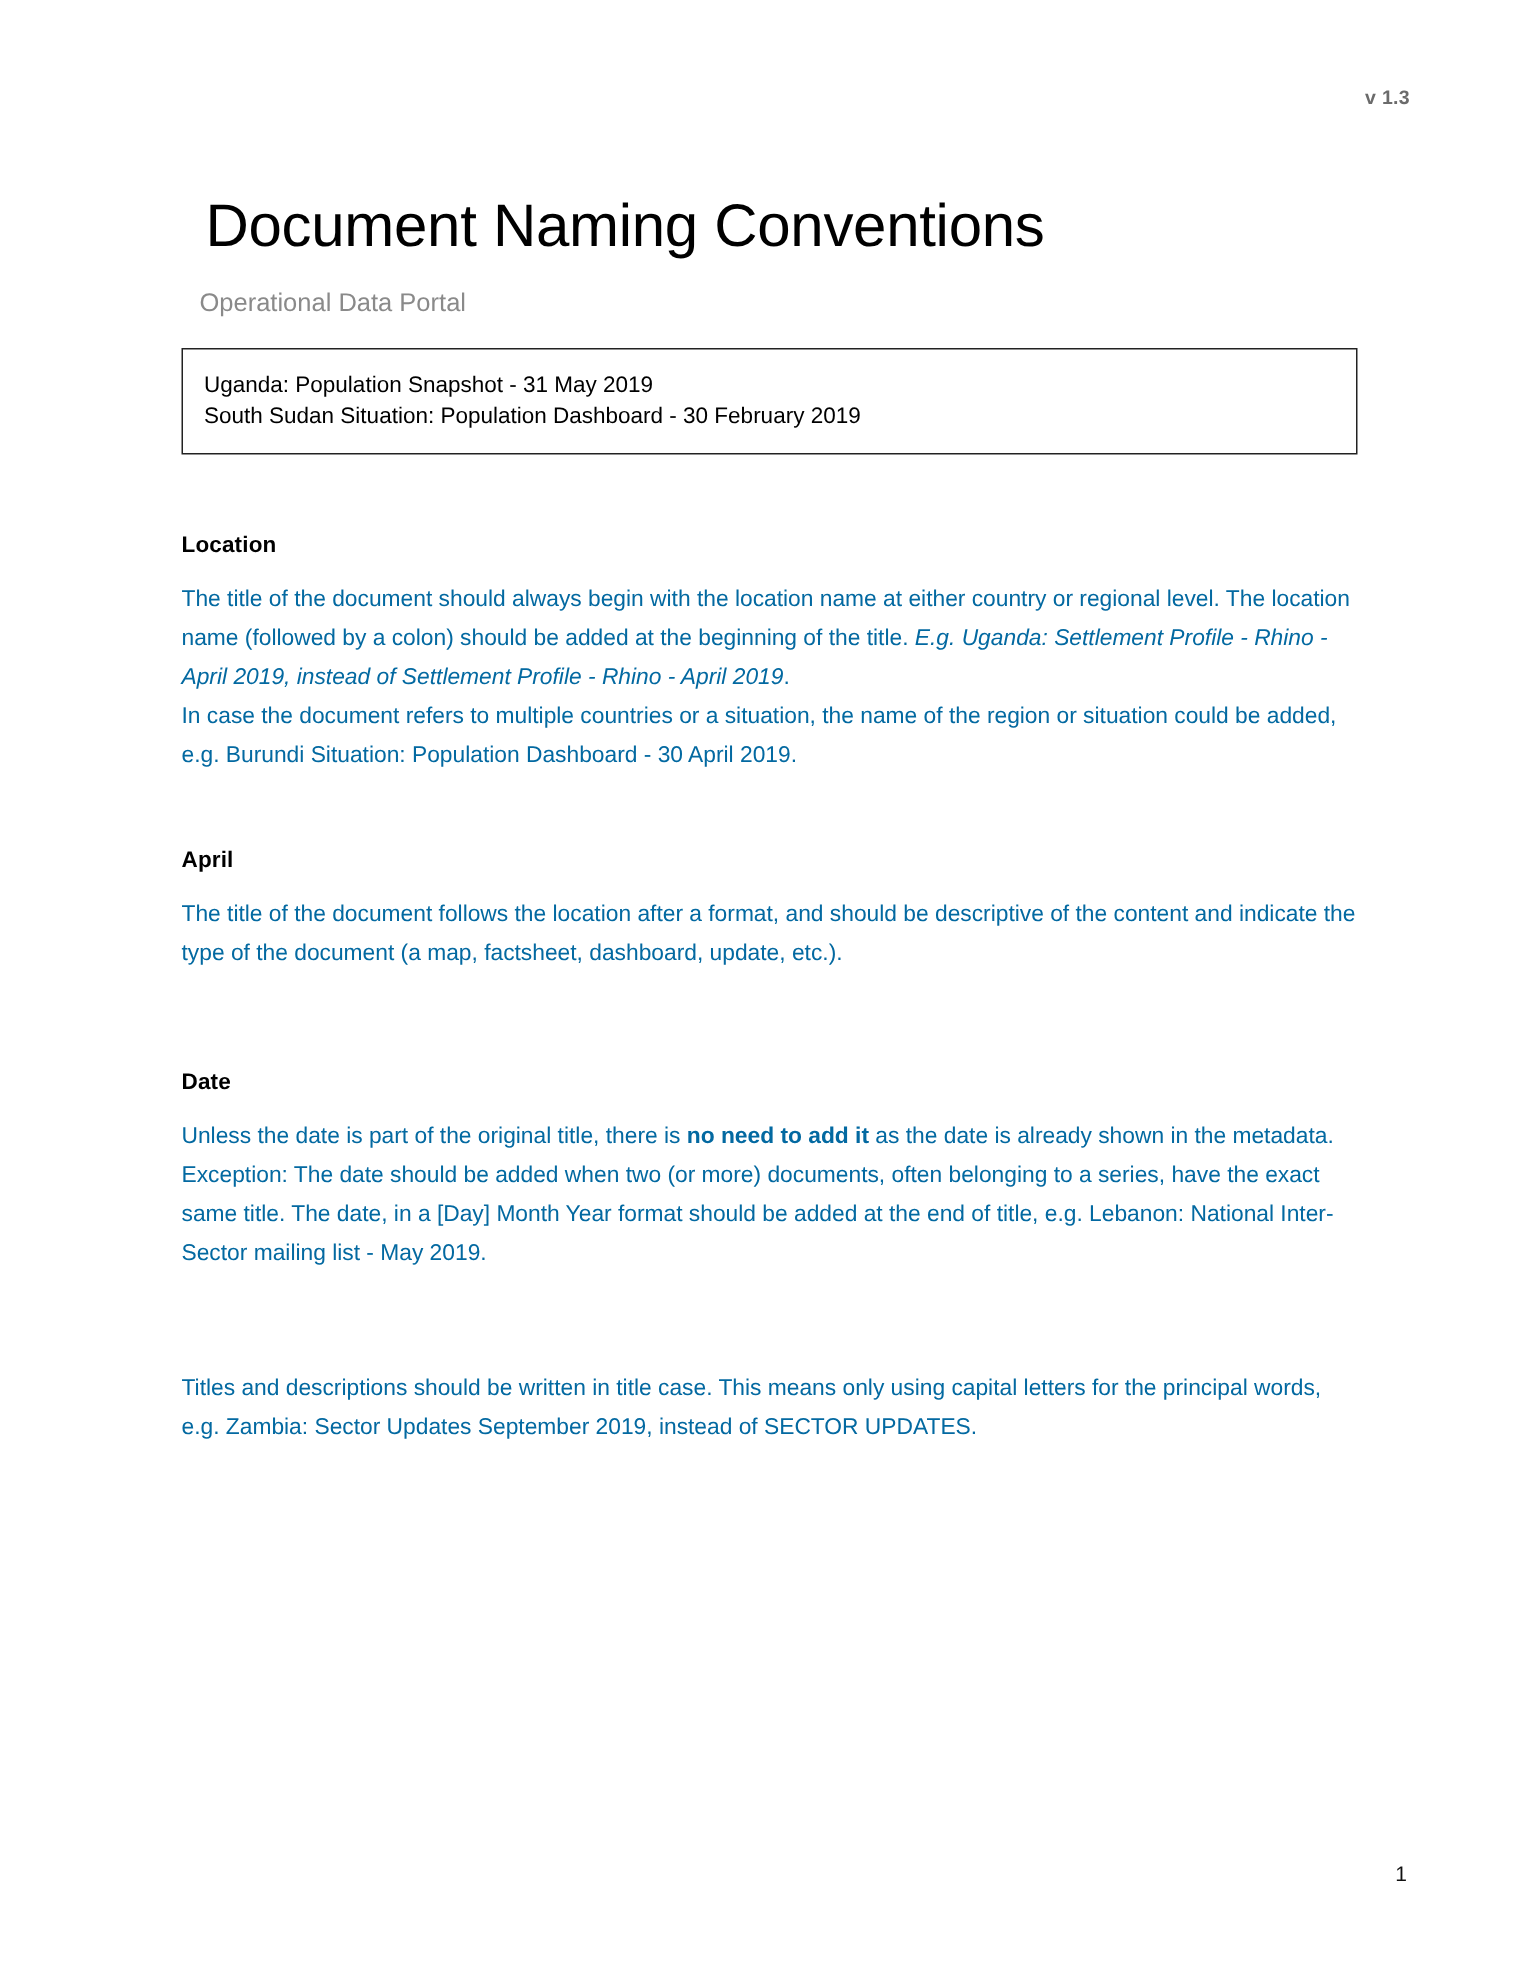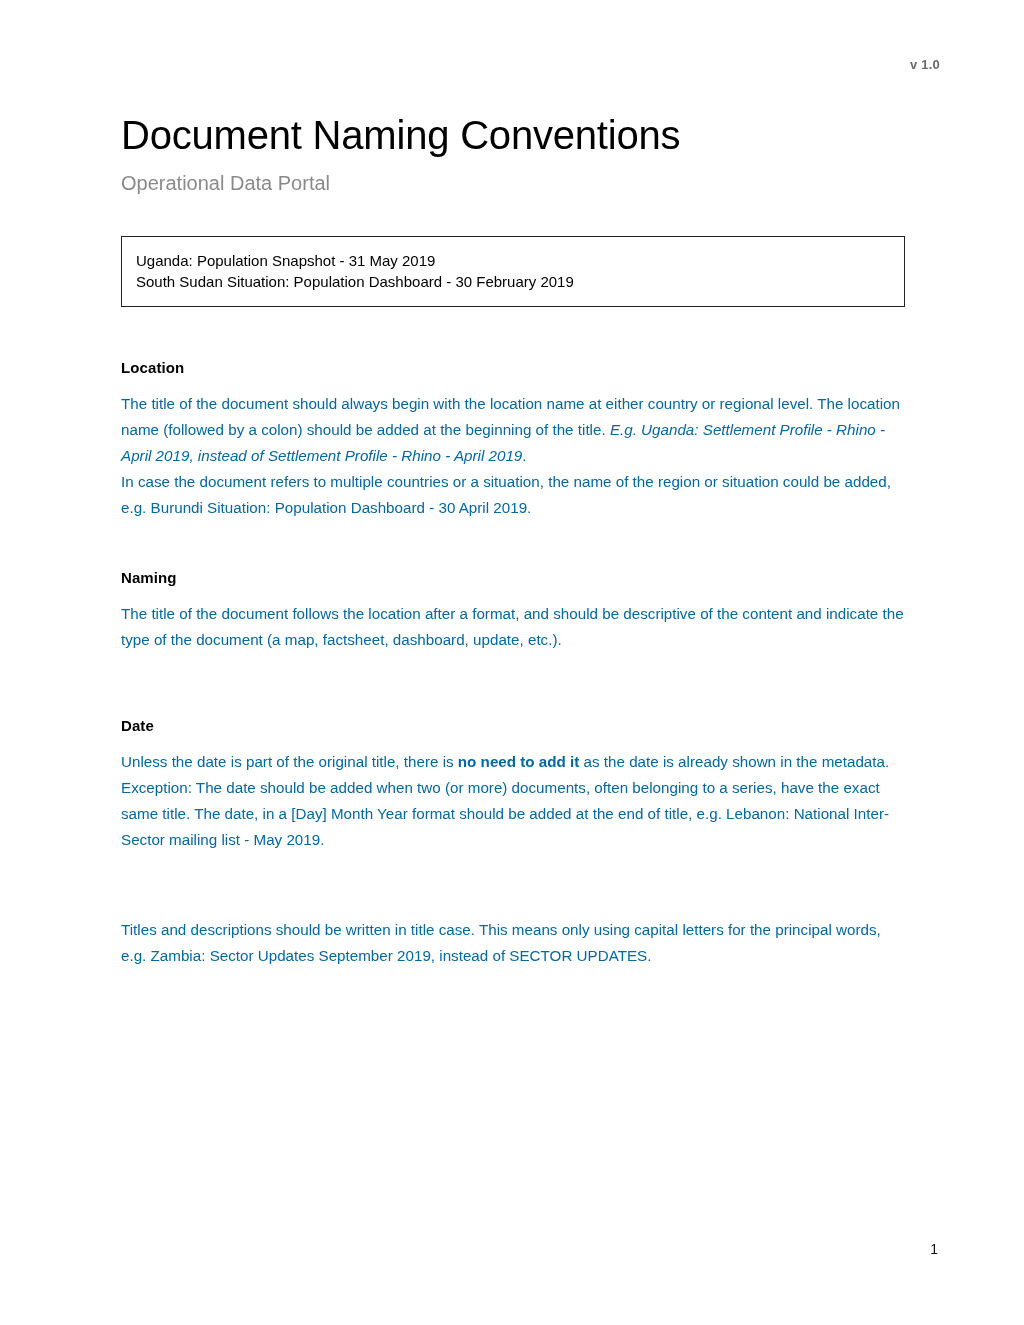--- a/index.html
+++ b/index.html
@@ -35,32 +35,32 @@
     position: absolute;
     left: 121px;
     top: 112px;
     width: 784px;
   }
   .doc-title {
     font-size: 40px;
     font-weight: normal;
     line-height: 1.18;
     letter-spacing: -0.2px;
-    margin: 0;
+    margin: 16px;
     color: #000;
   }
   .doc-subtitle {
-    font-size: 20px;
+    font-size: 17px;
     font-weight: normal;
     color: #8a8a8a;
-    margin: 12px 0 0 0;
+    margin: 12px 0 0 12px;
     line-height: 1.25;
   }
   .example-box {
-    margin-top: 40px;
+    margin-top: 20px;
     border: 1.5px solid #222222;
     padding: 13px 24px 14px 14px;
     box-sizing: border-box;
     width: 784px;
   }
   .example-line {
     font-size: 15px;
     line-height: 21px;
     color: #000;
     white-space: nowrap;
@@ -92,39 +92,39 @@
     bottom: 68px;
     font-size: 14px;
     color: #111;
   }
 </style>
 </head>
 <body>
 
 <div class="page">
 
-  <div class="version">v 1.0</div>
+  <div class="version">v 1.3</div>
 
   <div class="content">
 
     <h1 class="doc-title">Document Naming Conventions</h1>
     <div class="doc-subtitle">Operational Data Portal</div>
 
     <div class="example-box">
       <div class="example-line">Uganda: Population Snapshot - 31 May 2019</div>
       <div class="example-line">South Sudan Situation: Population Dashboard - 30 February 2019</div>
     </div>
 
     <div class="section section-gap-1">
       <h2 class="section-heading">Location</h2>
       <p class="body-text"><span>The title of the document should always begin with the location name at either country or regional level. The location name (followed by a colon) should be added at the beginning of the title. </span><em class="italic-run">E.g. Uganda: Settlement Profile - Rhino - April 2019, instead of Settlement Profile - Rhino - April 2019</em><span>.</span><br><span>In case the document refers to multiple countries or a situation, the name of the region or situation could be added, e.g. Burundi Situation: Population Dashboard - 30 April 2019.</span></p>
     </div>
 
     <div class="section section-gap">
-      <h2 class="section-heading">Naming</h2>
+      <h2 class="section-heading">April</h2>
       <p class="body-text">The title of the document follows the location after a format, and should be descriptive of the content and indicate the type of the document (a map, factsheet, dashboard, update, etc.).</p>
     </div>
 
     <div class="section section-gap-small">
       <h2 class="section-heading">Date</h2>
       <p class="body-text"><span>Unless the date is part of the original title, there is </span><strong class="bold-run">no need to add it</strong><span> as the date is already shown in the metadata.</span><br><span>Exception: The date should be added when two (or more) documents, often belonging to a series, have the exact same title. The date, in a [Day] Month Year format should be added at the end of title, e.g. Lebanon: National Inter-Sector mailing list - May 2019.</span></p>
     </div>
 
     <div class="section section-gap-small">
       <p class="body-text">Titles and descriptions should be written in title case. This means only using capital letters for the principal words, e.g. Zambia: Sector Updates September 2019, instead of SECTOR UPDATES.</p>

